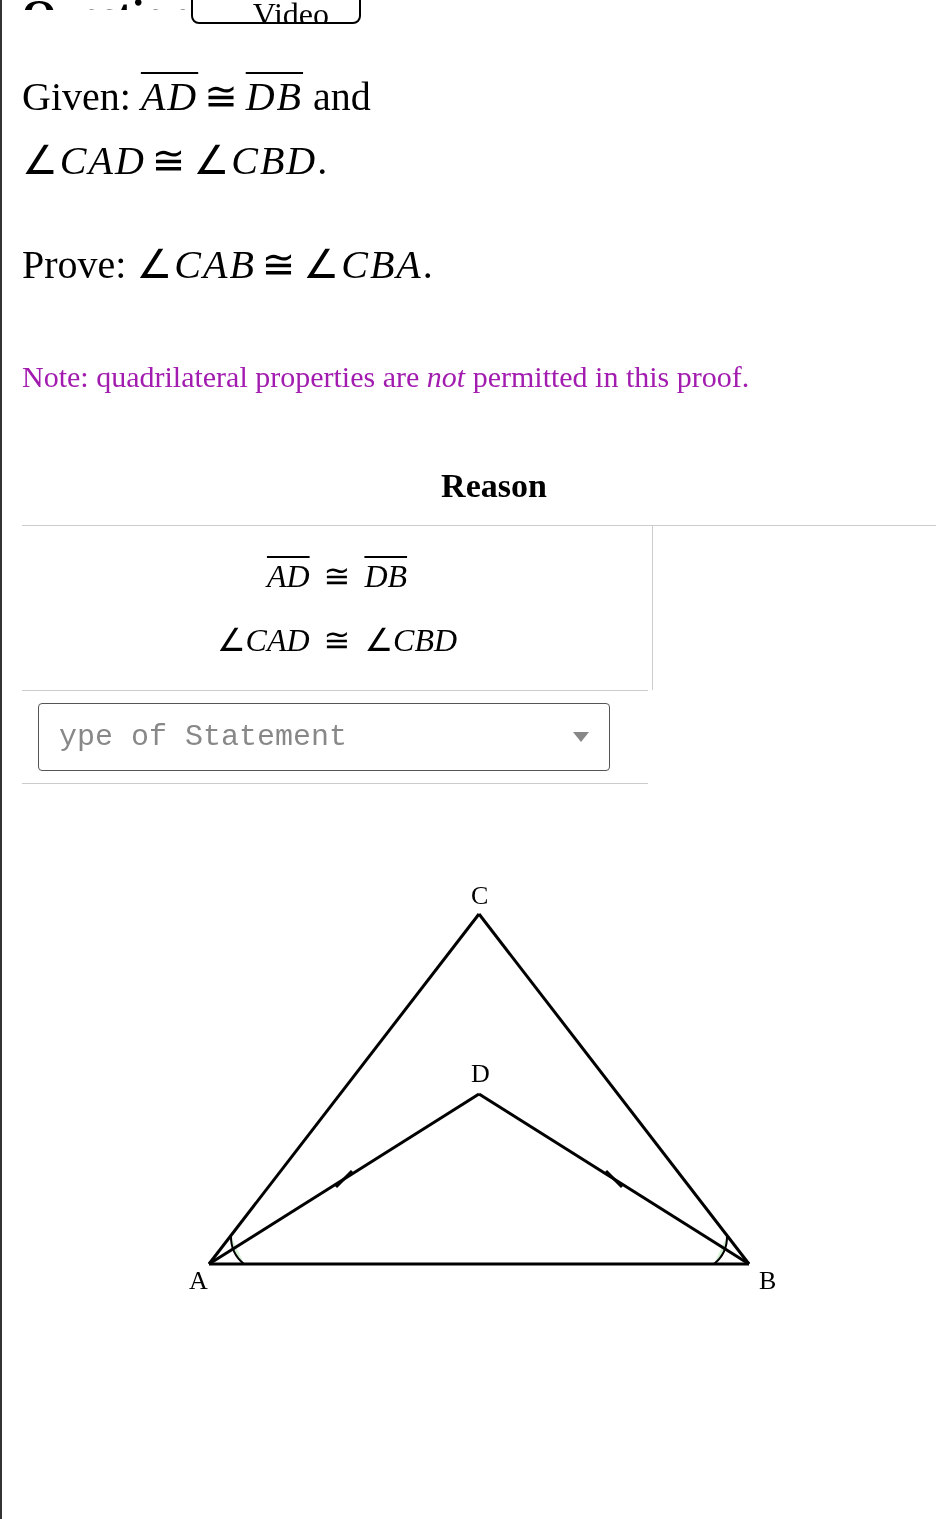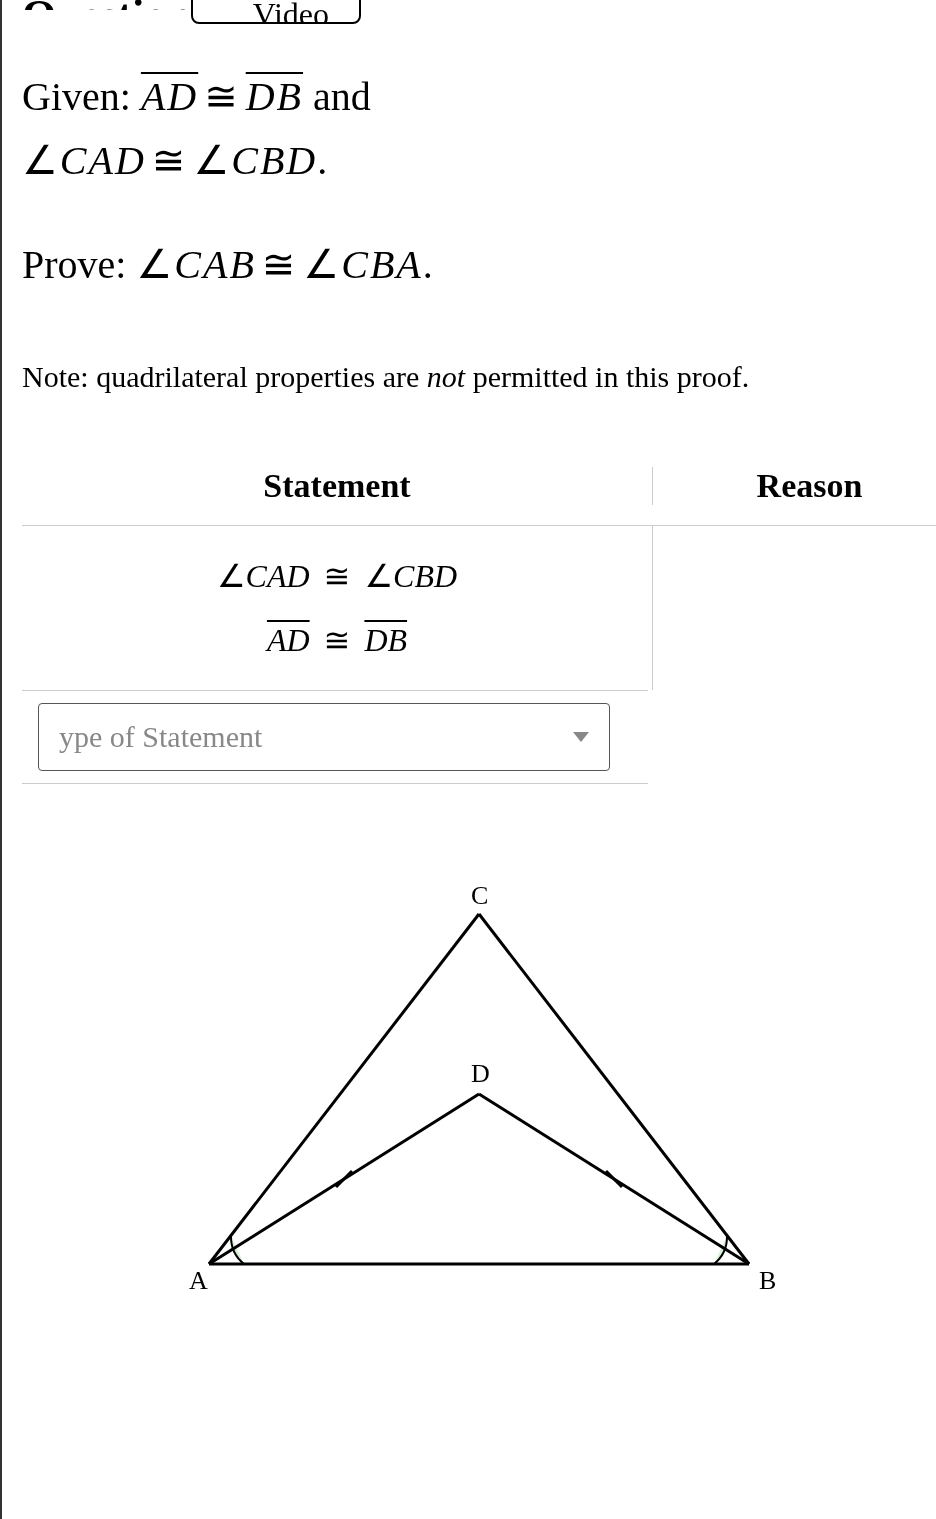--- a/index.html
+++ b/index.html
@@ -52,21 +52,21 @@
     text-decoration-thickness: 2px;
   }
   .cong {
     font-style: normal;
     margin: 0 6px;
   }
   .angle {
     font-style: normal;
   }
   .note {
-    color: #000000;
+    color: #a21caf;
     font-size: 30px;
     line-height: 2;
     margin-top: 50px;
     padding-right: 20px;
   }
   .note em { font-style: italic; }
   
   .proof-table {
     margin-top: 40px;
     width: 100%;
@@ -113,21 +113,21 @@
     border: 1.5px solid #555;
     border-radius: 4px;
     padding: 16px 20px;
     font-size: 30px;
     color: #888;
     display: flex;
     justify-content: space-between;
     align-items: center;
     width: 530px;
     background: #fff;
-    font-family: Liberation Serif, serif;
+    font-family: Liberation Mono, monospace;
     margin-left: -20px;
   }
   .caret {
     width: 0; height: 0;
     border-left: 8px solid transparent;
     border-right: 8px solid transparent;
     border-top: 10px solid #888;
   }
   .figure {
     margin-top: 80px;
@@ -158,27 +158,26 @@
       <span>Prove: </span><span class="math"><span class="angle">∠</span><span>CAB</span><span class="cong">≅</span><span class="angle">∠</span><span>CBA</span></span><span>.</span>
     </div>
   </div>
 
   <div class="note">
     <span>Note: quadrilateral properties are </span><em>not</em><span> permitted in this proof.</span>
   </div>
 
   <div class="proof-table">
     <div class="proof-head">
-      <div class="col-statement">Statement</div>
       <div class="col-reason">Reason</div>
     </div>
     <div class="proof-row">
       <div class="col-statement">
+        <div><span class="overline">AD</span> <span class="cong">≅</span> <span class="overline">DB</span></div>
         <div><span class="angle">∠</span><span>CAD</span> <span class="cong">≅</span> <span class="angle">∠</span><span>CBD</span></div>
-        <div><span class="overline">AD</span> <span class="cong">≅</span> <span class="overline">DB</span></div>
       </div>
     </div>
     <div class="dropdown-row">
       <div class="dropdown">
         <span>ype of Statement</span>
         <span class="caret"></span>
       </div>
     </div>
   </div>
 

